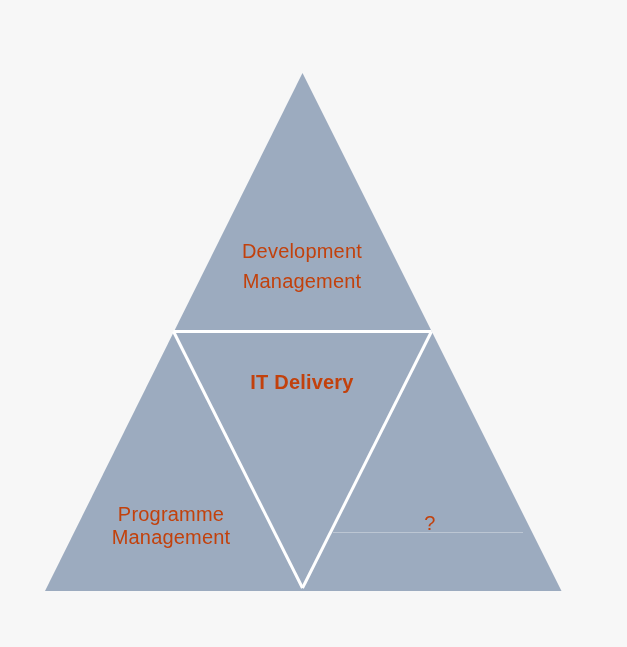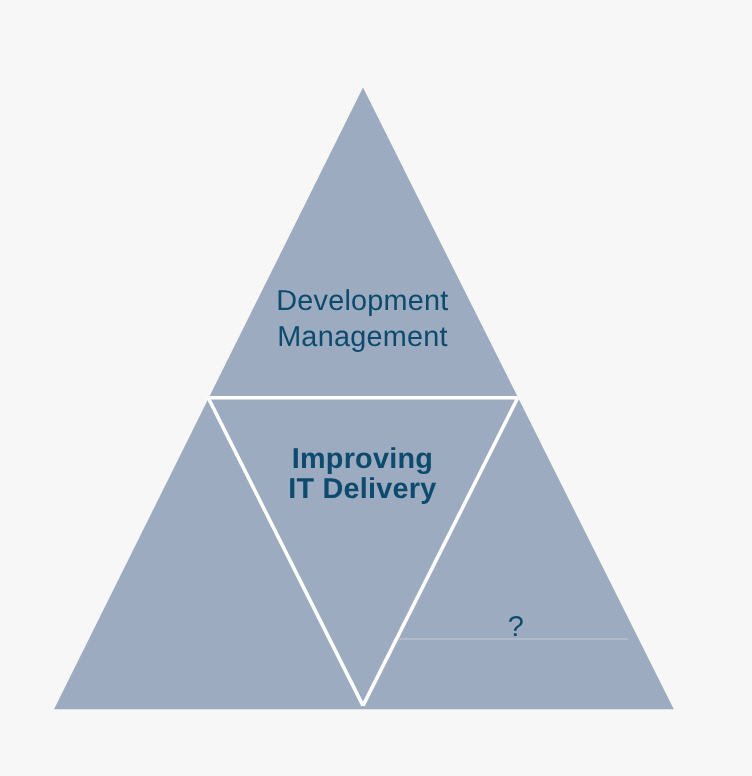--- a/index.html
+++ b/index.html
@@ -18,23 +18,23 @@
     width: 627px;
     height: 647px;
   }
   .diagram-svg {
     position: absolute;
     left: 0;
     top: 0;
   }
   .label {
     position: absolute;
-    color: #0c4a6e;
+    color: #c2410c;
     text-align: center;
-    font-size: 24px;
+    font-size: 20px;
     letter-spacing: 0.2px;
     user-select: none;
   }
   .label-top {
     left: 192px;
     top: 236px;
     width: 220px;
     line-height: 30px;
   }
   .label-center {
@@ -76,24 +76,27 @@
     <line x1="173.5" y1="331.5" x2="302.5" y2="588" stroke-width="3" stroke="#FFFFFF"></line>
     <line x1="431.5" y1="331.5" x2="302.5" y2="588" stroke-width="3" stroke="#FFFFFF"></line>
   </svg>
 
   <div class="label label-top">
     <div>Development</div>
     <div>Management</div>
   </div>
 
   <div class="label label-center">
-    <div>Improving</div>
     <div>IT Delivery</div>
   </div>
 
+  <div class="label label-bottom-left">
+    <div>Programme</div>
+    <div>Management</div>
+  </div>
 
   <div class="label label-bottom-right">
     <div>?</div>
   </div>
 
   <div class="textbox-underline"></div>
 
 </div>
 
 </body></html>

